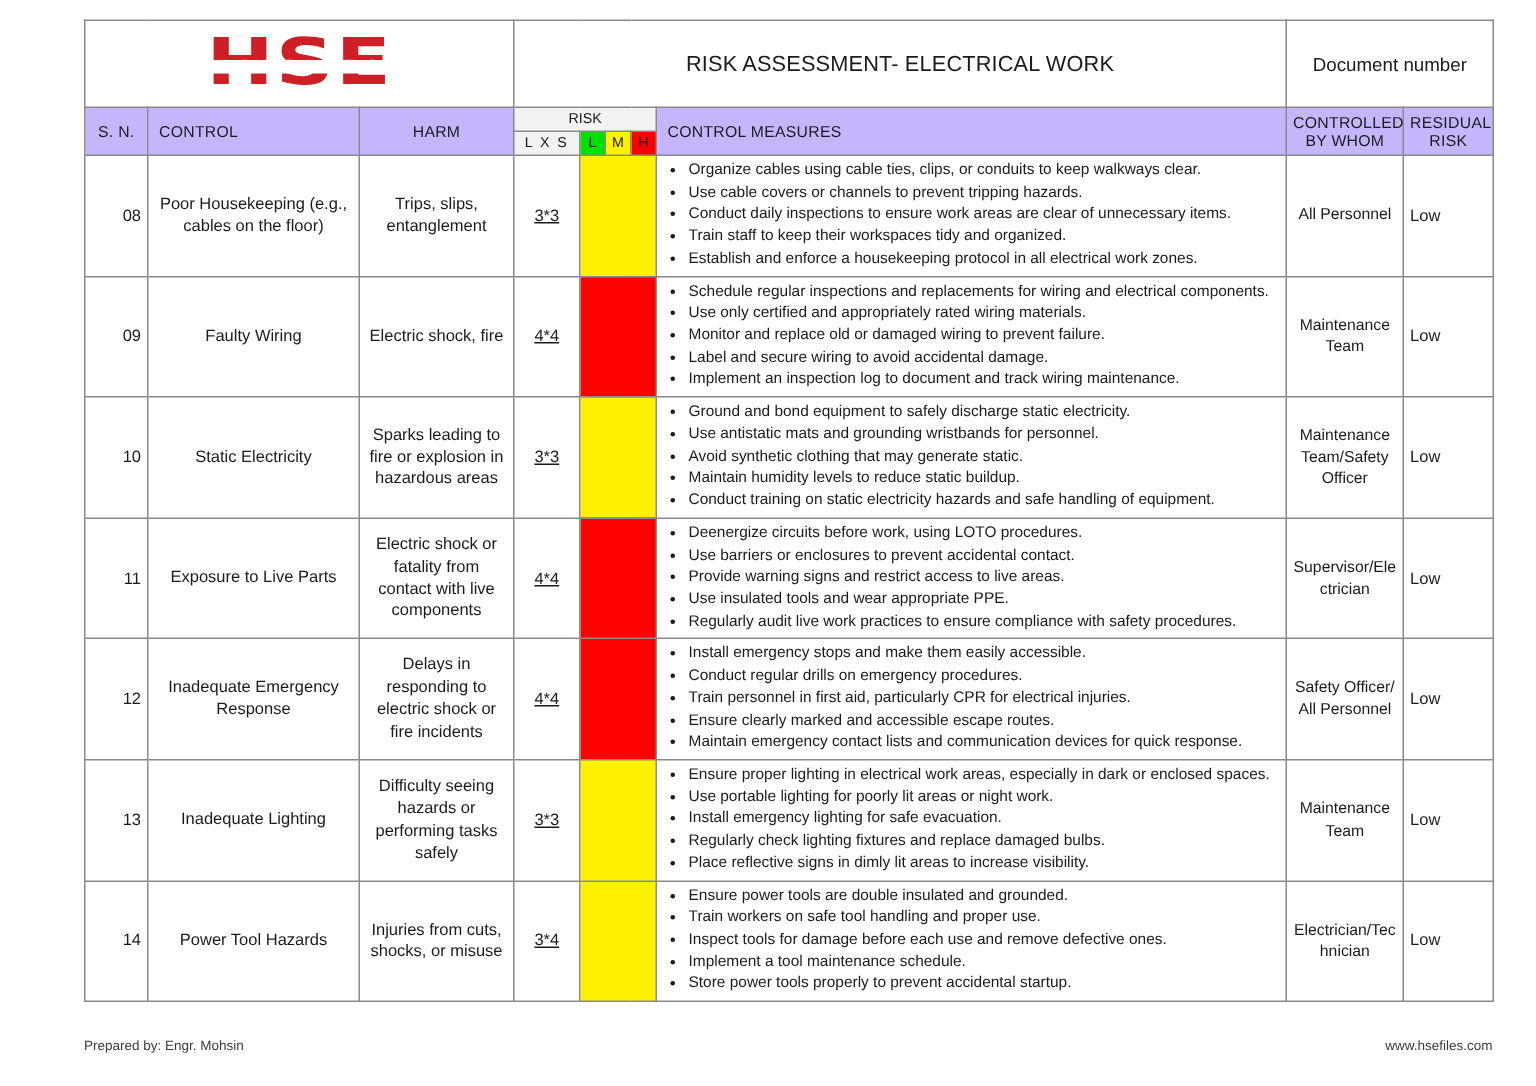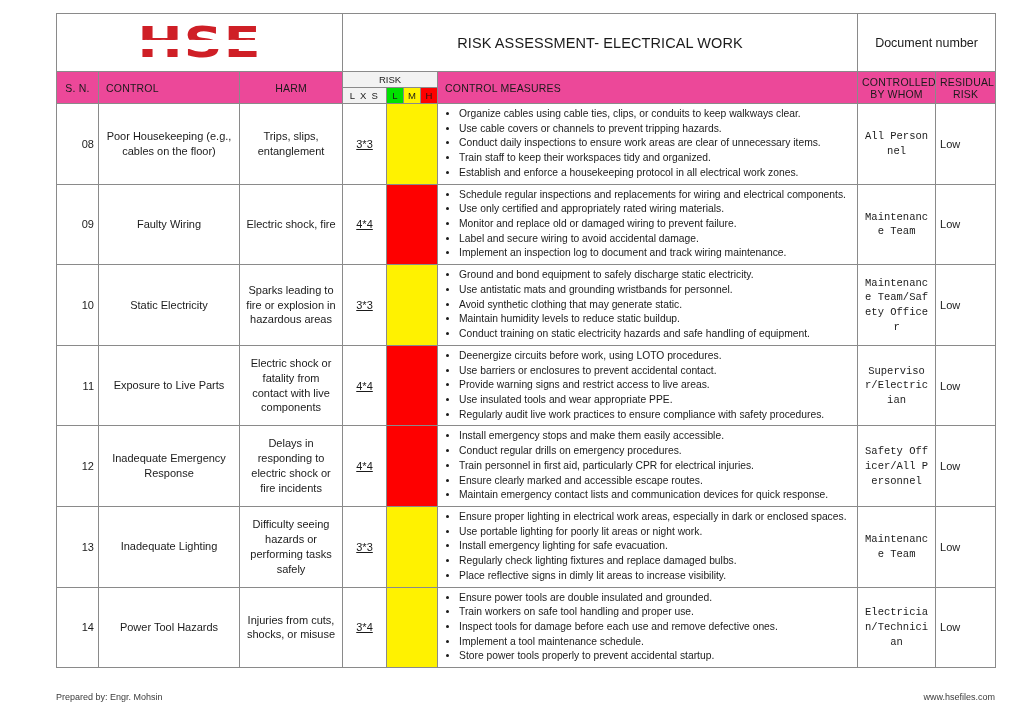--- a/index.html
+++ b/index.html
@@ -76,21 +76,21 @@
   }
   .doc-number {
     text-align: center;
     font-size: 12.5px;
     font-weight: bold;
     color: #111;
   }
 
   
   .hdr {
-    background: #ec4899;
+    background: #c4b5fd;
     font-size: 10.5px;
     font-weight: bold;
     color: #1b1b1b;
     text-align: center;
     letter-spacing: 0.2px;
   }
   .hdr.left { text-align: left; padding-left: 7px; }
   .hdr-risk { background:#f2f2f2; font-size:9.5px; font-weight:bold; text-align:center; }
   .lxs { background:#f2f2f2; font-size:9.5px; font-weight:bold; text-align:center; letter-spacing:1.3px; }
   .sev { font-size: 9.5px; font-weight: bold; text-align: center; padding: 1px 0; color:#000; }
@@ -99,21 +99,21 @@
   .sev.h { background: #fe0000; }
 
   
   .c-sn   { text-align:right; font-size: 11px; }
   .c-haz  { text-align:center; font-size: 11px; padding-left: 8px; line-height:1.35; }
   .c-harm { text-align:center; font-size: 11px; line-height:1.35; }
   .c-lxs  { text-align:center; font-size: 11px; text-decoration: underline; }
   .c-risk { padding: 0; }
   .c-risk.yellow { background: #fff200; }
   .c-risk.red    { background: #fe0000; }
-  .c-who  { text-align:center; font-size: 10.5px; line-height:1.4; word-break: break-all; font-family: Liberation Mono, monospace; }
+  .c-who  { text-align:center; font-size: 10.5px; line-height:1.4; word-break: break-all; }
   .c-res  { text-align:left; font-size: 11px; }
 
   ul.cm {
     margin: 1px 0 1px 0;
     padding-left: 17px;
     list-style: disc;
   }
   ul.cm li {
     font-size: 10.3px;
     line-height: 1.43;

